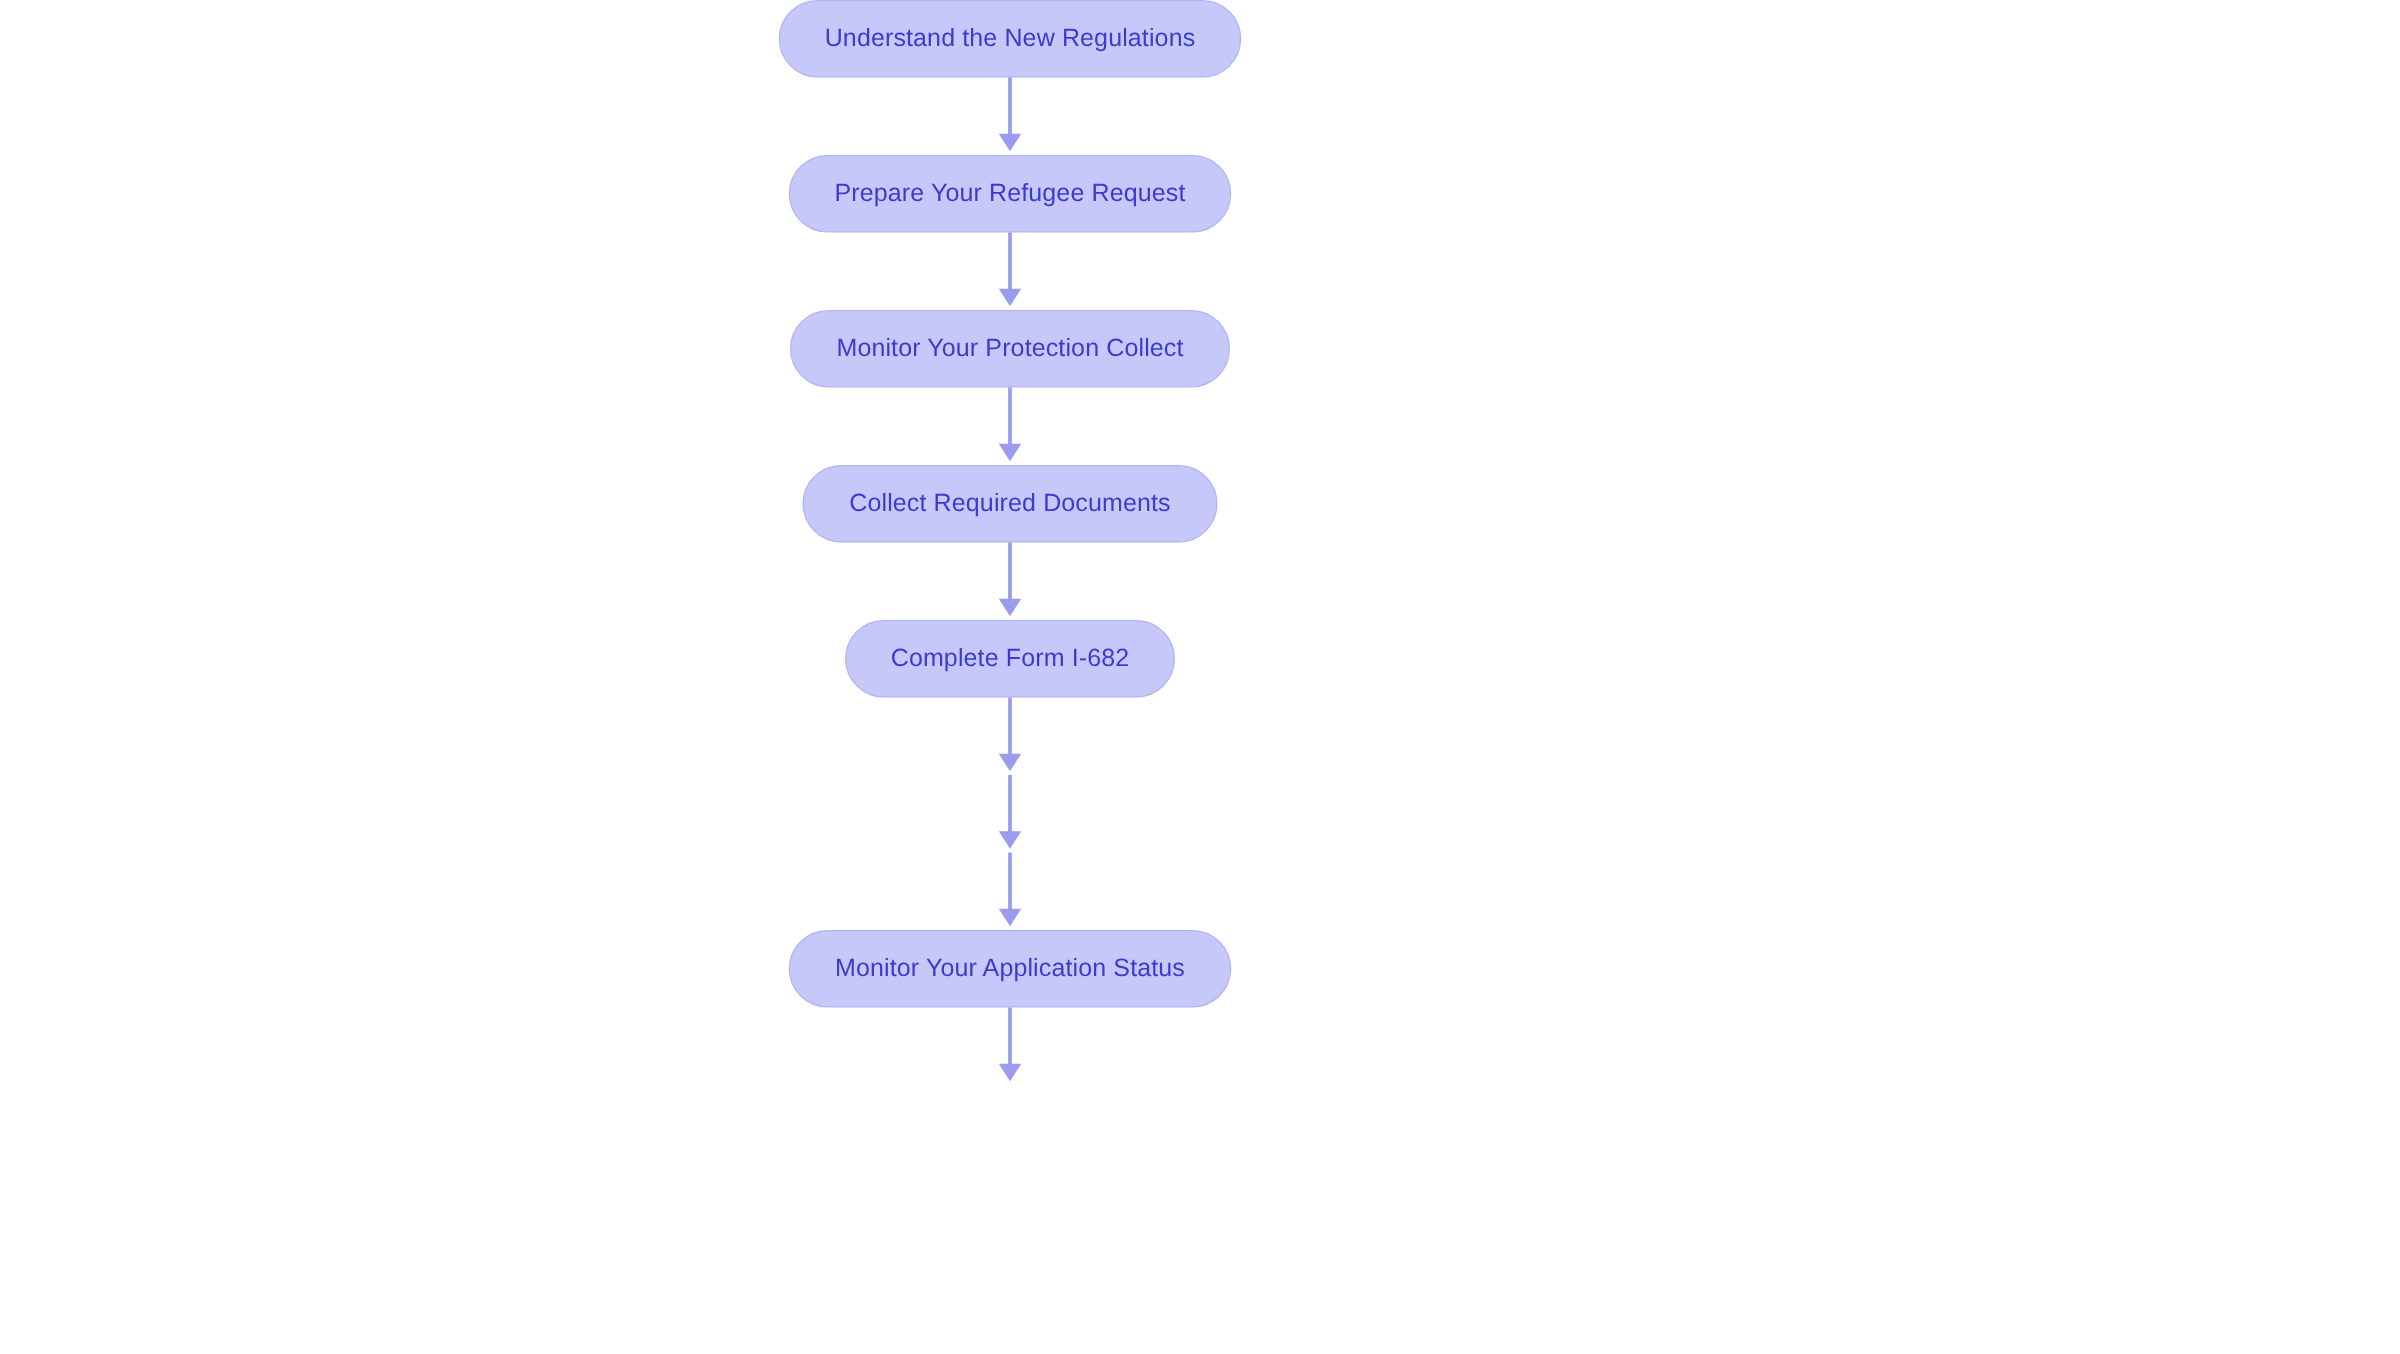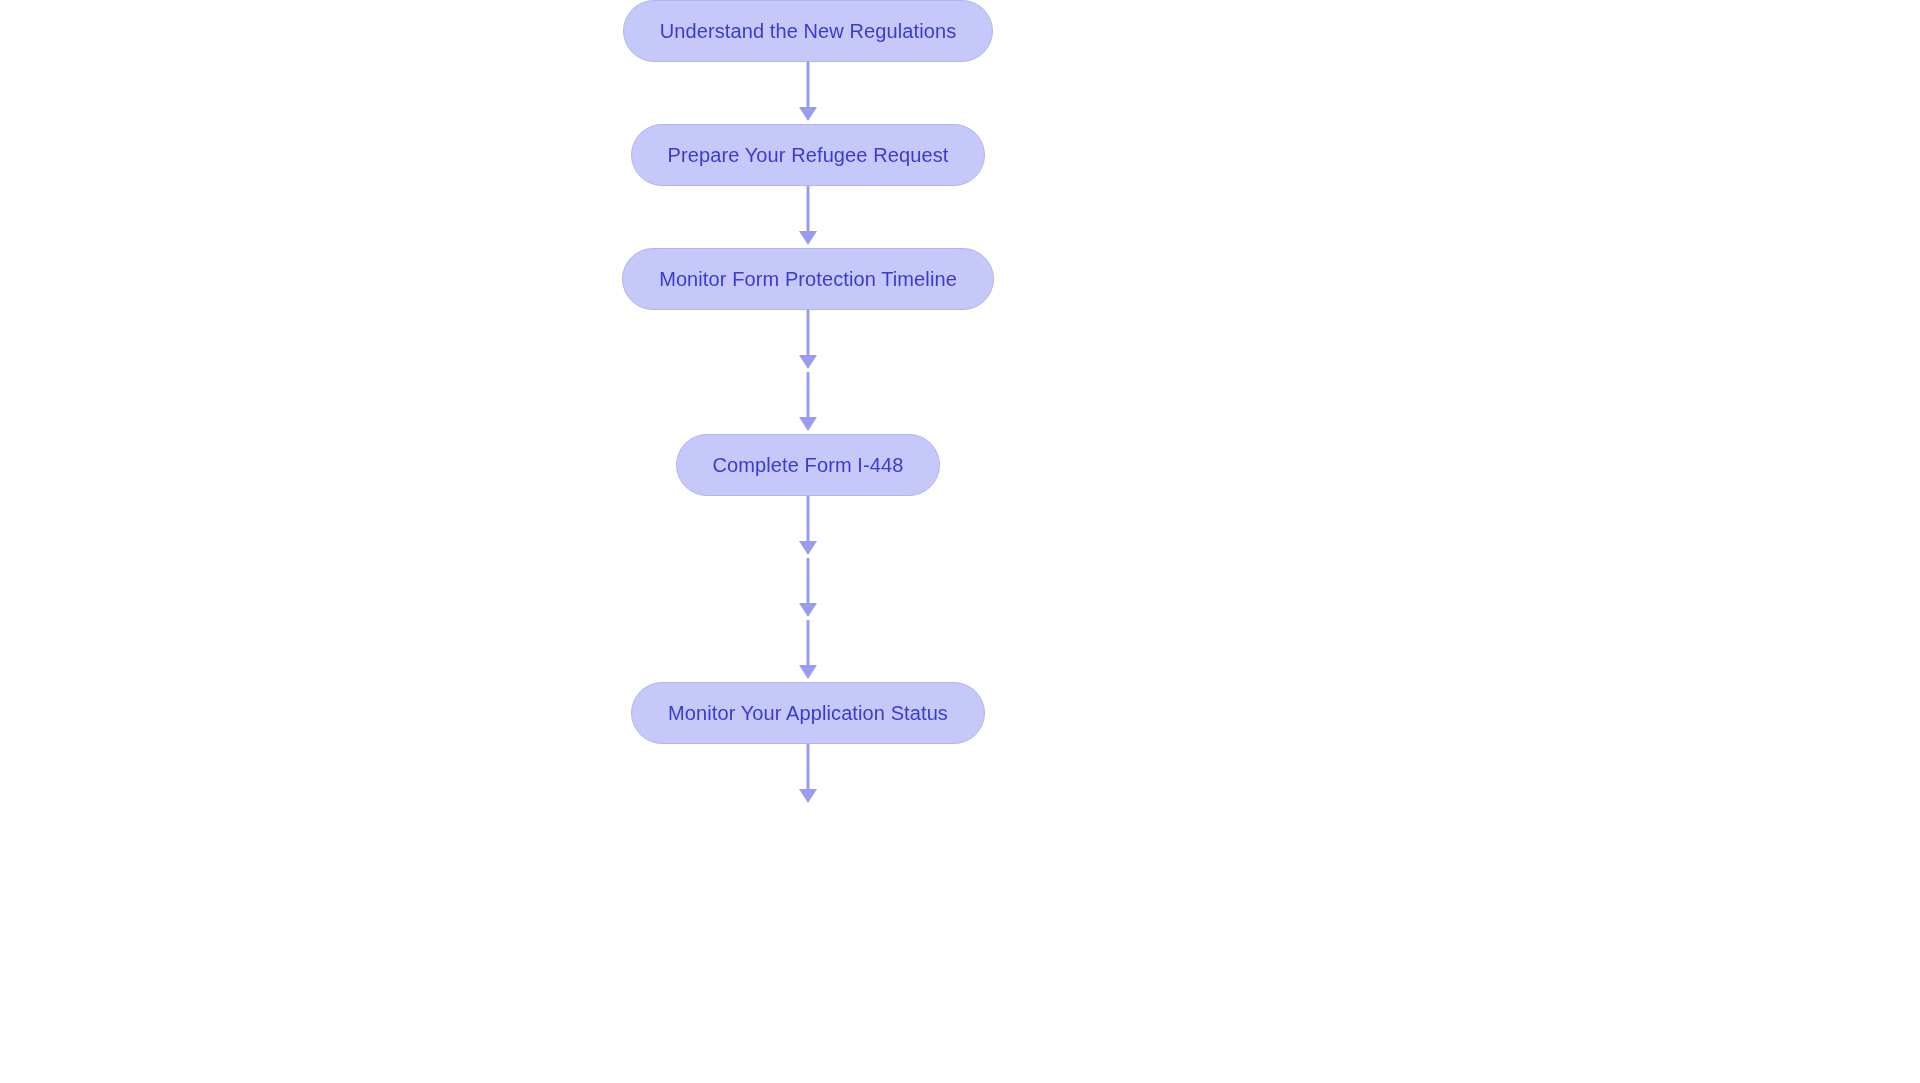--- a/index.html
+++ b/index.html
@@ -97,36 +97,39 @@
     <div class="node">
       <span>Prepare Your Refugee Request</span>
     </div>
 
     <div class="connector">
       <div class="line"></div>
       <div class="head"></div>
     </div>
 
     <div class="node">
-      <span>Monitor Form Protection Timeline</span>
+      <span>Monitor Your Protection Collect</span>
     </div>
 
     <div class="connector">
       <div class="line"></div>
       <div class="head"></div>
     </div>
 
+    <div class="node">
+      <span>Collect Required Documents</span>
+    </div>
 
     <div class="connector">
       <div class="line"></div>
       <div class="head"></div>
     </div>
 
     <div class="node">
-      <span>Complete Form I-448</span>
+      <span>Complete Form I-682</span>
     </div>
 
     <div class="connector">
       <div class="line"></div>
       <div class="head"></div>
     </div>
 
 
     <div class="connector">
       <div class="line"></div>

